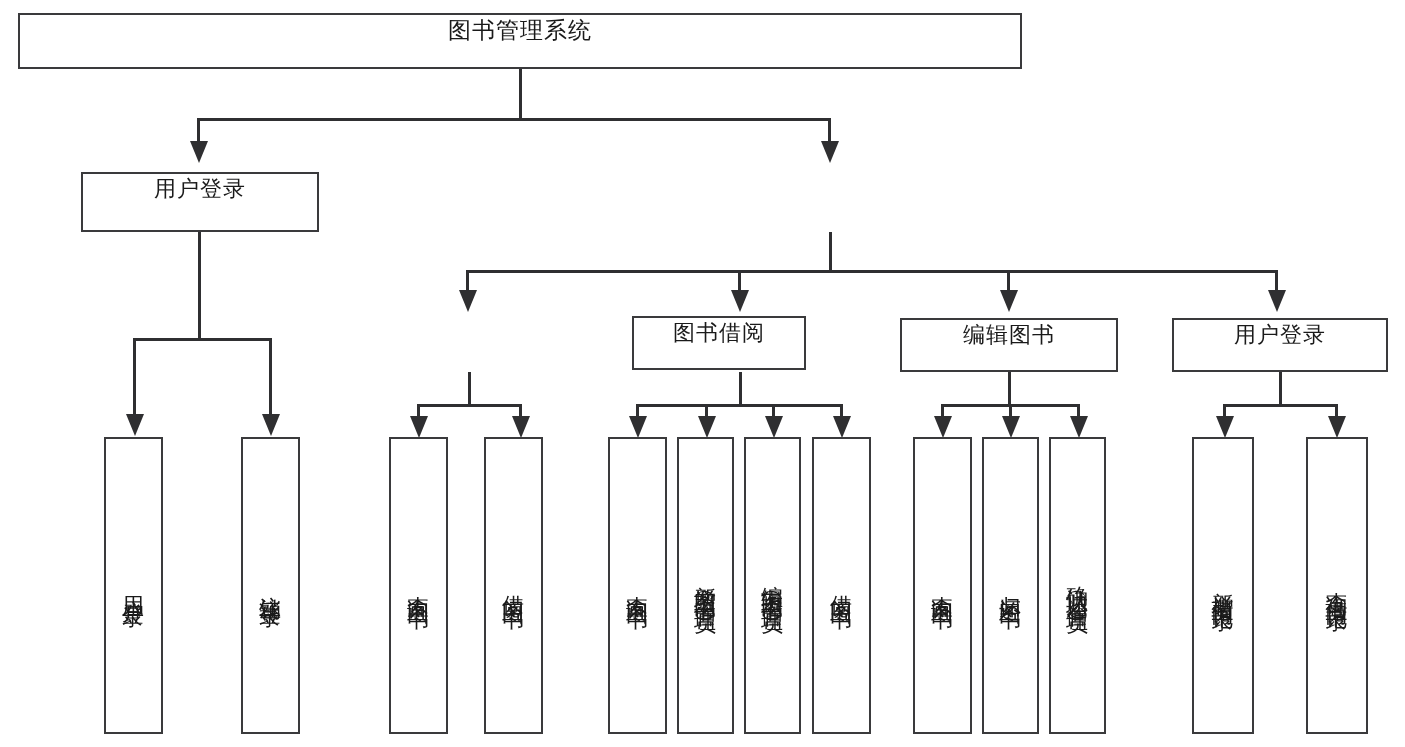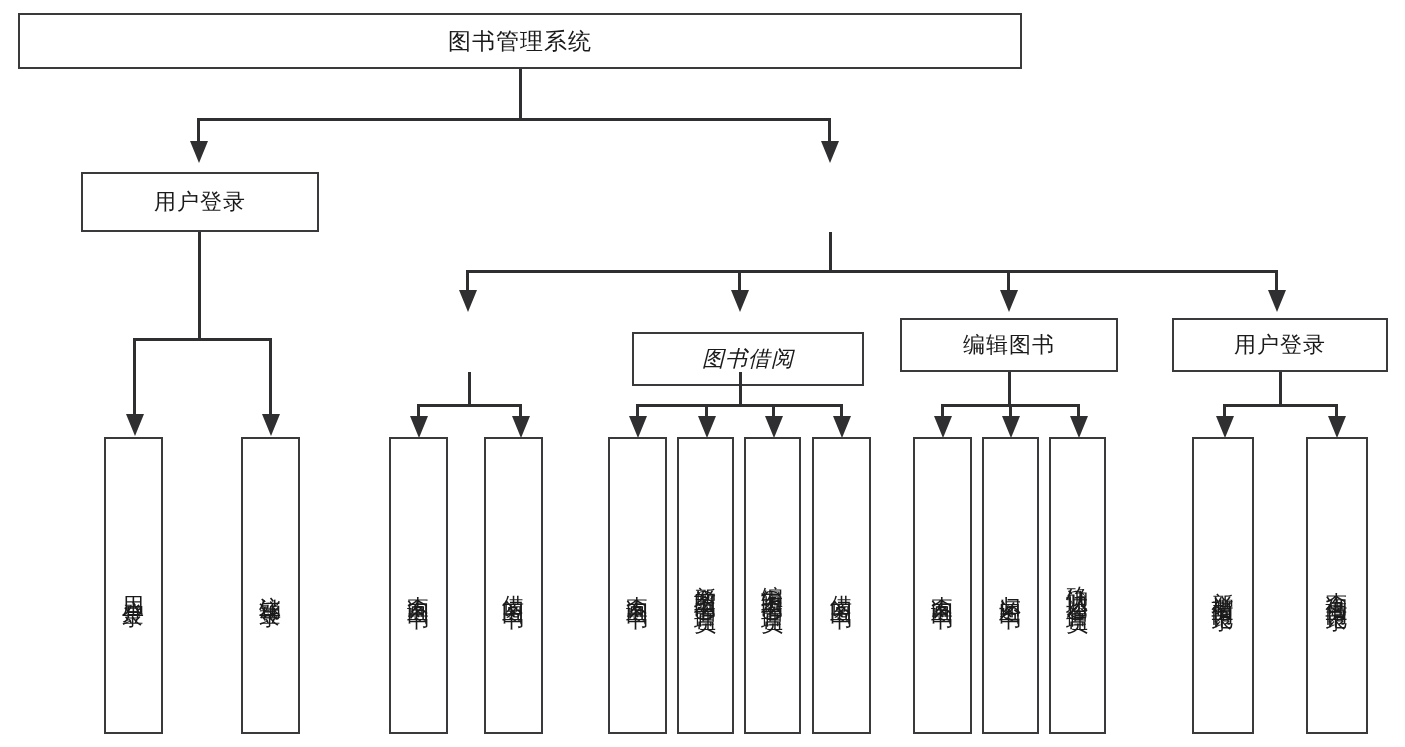--- a/index.html
+++ b/index.html
@@ -16,21 +16,20 @@
     overflow: hidden;
   }
 
   
   .node {
     position: absolute;
     box-sizing: border-box;
     background: #ffffff;
     border: 2px solid #3a3a3c;
     display: flex;
-    align-items: center;
     justify-content: center;
     color: #1a1a1a;
   }
   .node.root {
     font-size: 23px;
   }
   .node.level2 {
     font-size: 22px;
   }
   .node.leaf {
@@ -118,21 +117,21 @@
 
   <div class="vline" style="left:738px; top:270px; width:3px; height:22px;"></div>
   <div class="arrow" style="left:731px; top:290px;"></div>
 
   <div class="vline" style="left:1007px; top:270px; width:3px; height:22px;"></div>
   <div class="arrow" style="left:1000px; top:290px;"></div>
 
   <div class="vline" style="left:1275px; top:270px; width:3px; height:22px;"></div>
   <div class="arrow" style="left:1268px; top:290px;"></div>
 
-  <div class="node level2" style="left:632px; top:332px; width:232px; height:54px;font-style:italic;">
+  <div class="node level2" style="left:632px; top:316px; width:174px; height:54px;">
     <span class="h-label">图书借阅</span>
   </div>
   <div class="node level2" style="left:900px; top:318px; width:218px; height:54px;">
     <span class="h-label">编辑图书</span>
   </div>
   <div class="node level2" style="left:1172px; top:318px; width:216px; height:54px;">
     <span class="h-label">用户登录</span>
   </div>
 
   <div class="vline" style="left:468px; top:372px; width:3px; height:34px;"></div>

